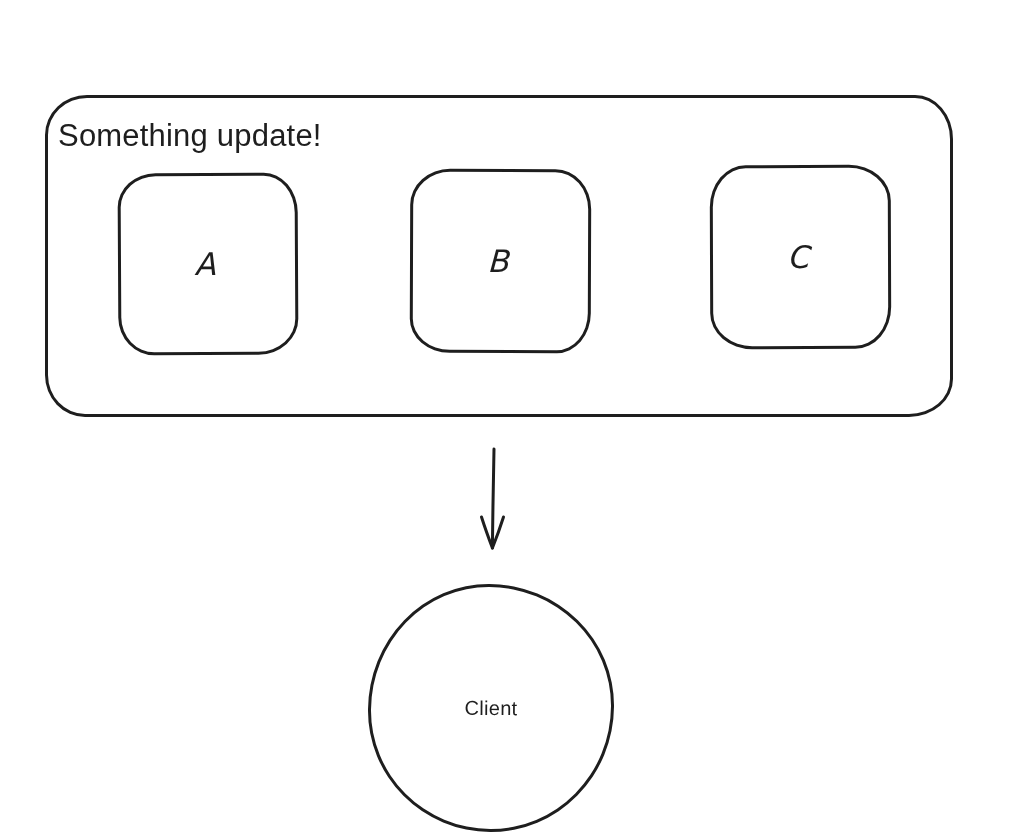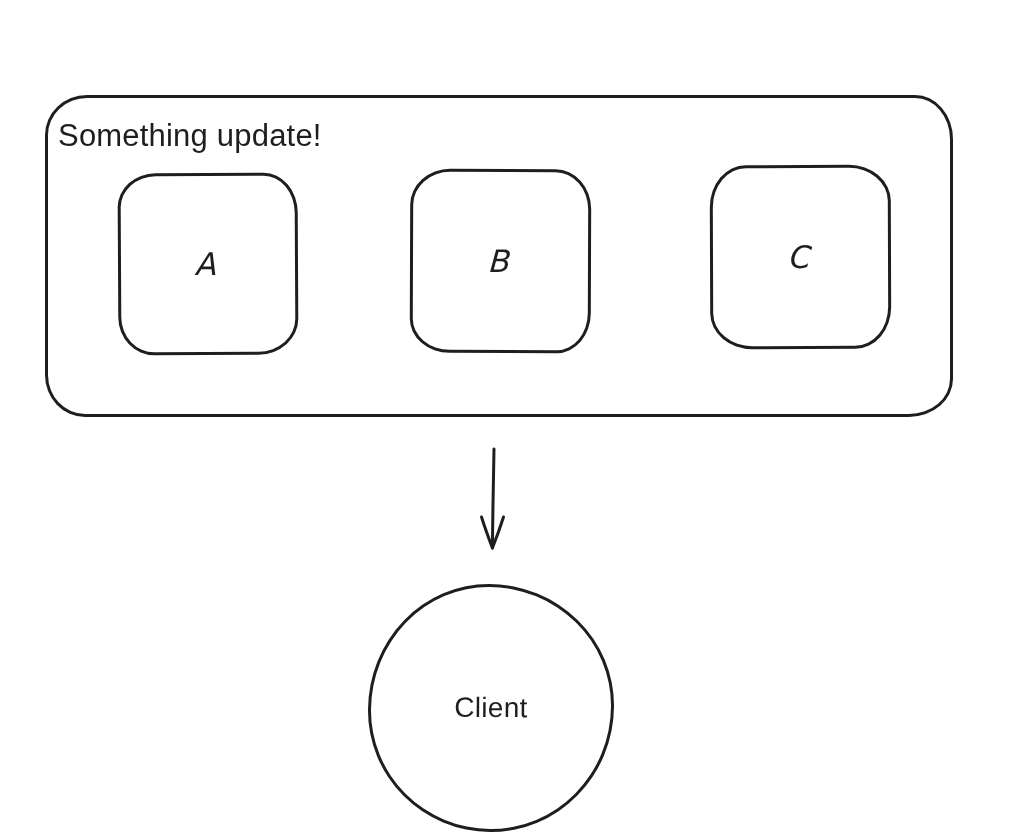--- a/index.html
+++ b/index.html
@@ -87,21 +87,21 @@
     border: 3px solid var(--stroke);
     border-radius: 49% 51% 50% 50% / 51% 49% 51% 49%;
     background: transparent;
     display: flex;
     align-items: center;
     justify-content: center;
     transform: rotate(0.4deg);
   }
 
   .client-label {
-    font-size: 28px;
+    font-size: 20px;
     letter-spacing: 0.3px;
     color: var(--stroke);
   }
 </style>
 </head>
 <body>
 
 <div class="canvas">
 
   <div class="group-box"></div>

